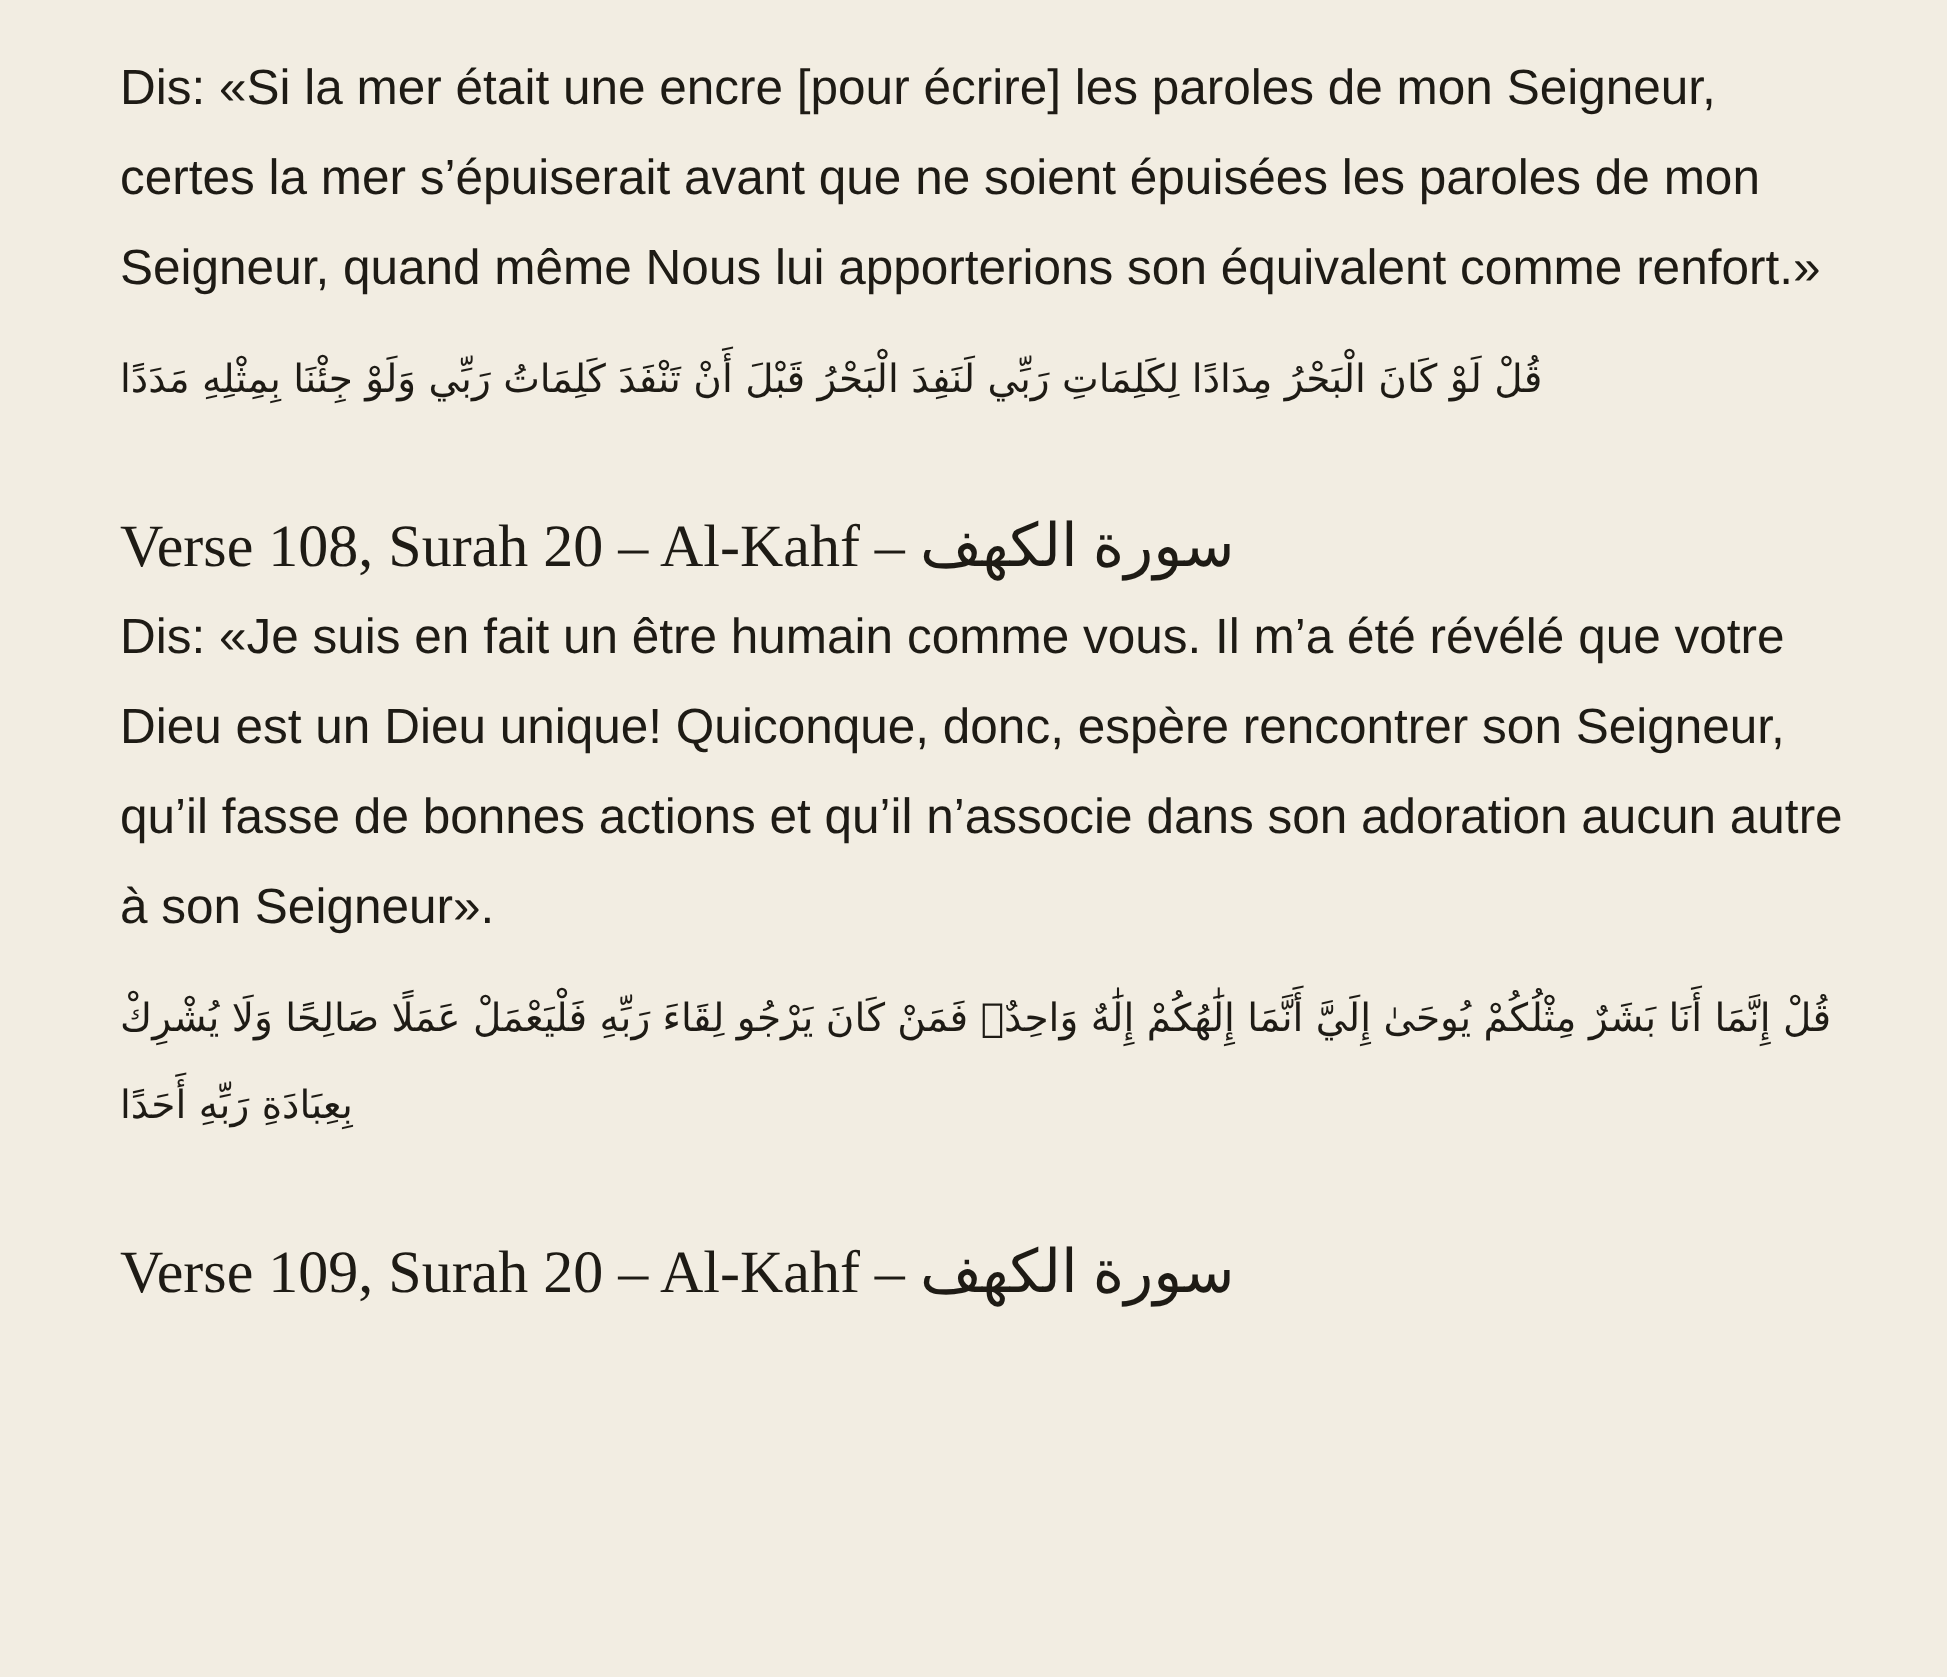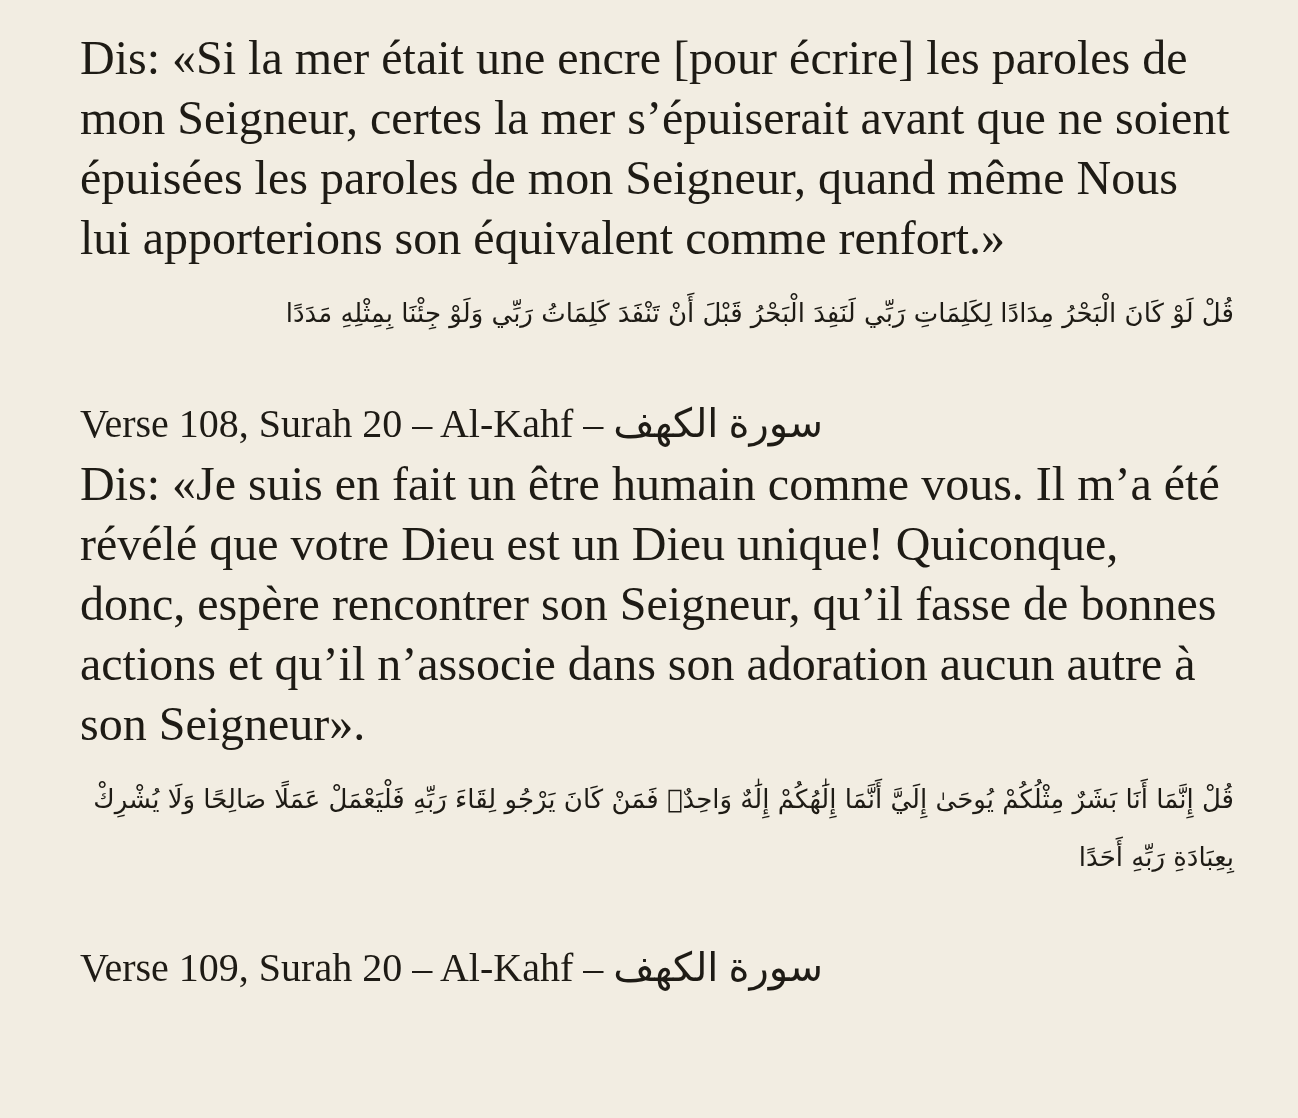--- a/index.html
+++ b/index.html
@@ -15,32 +15,32 @@
     width: 1298px;
     min-height: 1118px;
     overflow-x: hidden;
   }
   .page {
     padding: 28px 64px 40px 80px;
   }
   .verse-block { display: block; }
   .verse-block + .verse-block { }
   .fr-text {
-    font-family: Liberation Serif, serif;
-    font-size: 48px;
+    font-family: Liberation Sans, sans-serif;
+    font-size: 33px;
     line-height: 60px;
     text-align: left;
     font-feature-settings: "onum" 1;
   }
   .ar-text {
     font-family: "DejaVu Sans", sans-serif;
     font-size: 26px;
     line-height: 58px;
     margin-top: 16px;
-    text-align: right;          
+    text-align: left;          
     unicode-bidi: plaintext;   
     direction: ltr;
   }
   .verse-ref {
     font-family: "Liberation Serif", "DejaVu Sans", serif;
     font-size: 40px;
     line-height: 60px;
     margin-top: 52px;
     text-align: left;
   }

